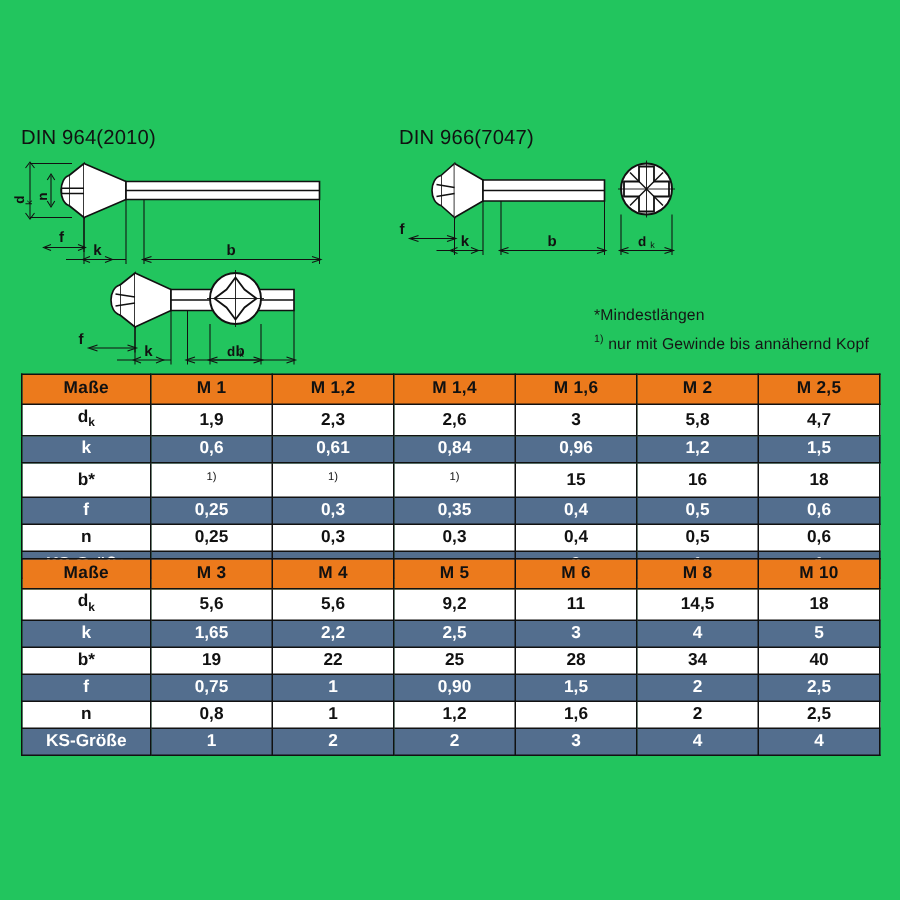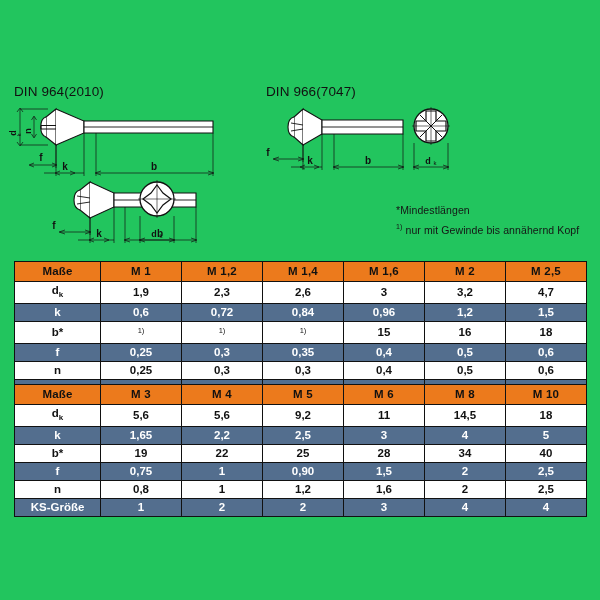--- a/index.html
+++ b/index.html
@@ -59,21 +59,20 @@
   }
 
   
   .spec-table {
     position: absolute;
     left: 14px;
     width: 572px;
     border-collapse: collapse;
     table-layout: fixed;
     border: 1.5px solid #111;
-    margin-top: 12px;
   }
   #table-small { top: 249px; }
   #table-large { top: 372px; }
 
   .spec-table td, .spec-table th {
     border: 1px solid #111;
     text-align: center;
     font-size: 11.5px;
     font-weight: bold;
     height: 17px;
@@ -318,27 +317,27 @@
         <th>M 2,5</th>
       </tr>
     </thead>
     <tbody>
       <tr class="rw">
         <td class="label"><span>d</span><span class="sub">k</span></td>
         <td>1,9</td>
         <td>2,3</td>
         <td>2,6</td>
         <td>3</td>
-        <td>3,2</td>
+        <td>5,8</td>
         <td>4,7</td>
       </tr>
       <tr class="rb">
         <td class="label">k</td>
         <td>0,6</td>
-        <td>0,72</td>
+        <td>0,61</td>
         <td>0,84</td>
         <td>0,96</td>
         <td>1,2</td>
         <td>1,5</td>
       </tr>
       <tr class="rw">
         <td class="label">b*</td>
         <td><span class="supnote">1)</span></td>
         <td><span class="supnote">1)</span></td>
         <td><span class="supnote">1)</span></td>

